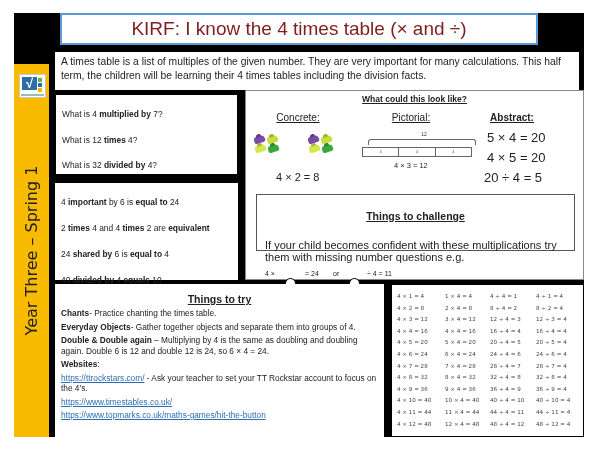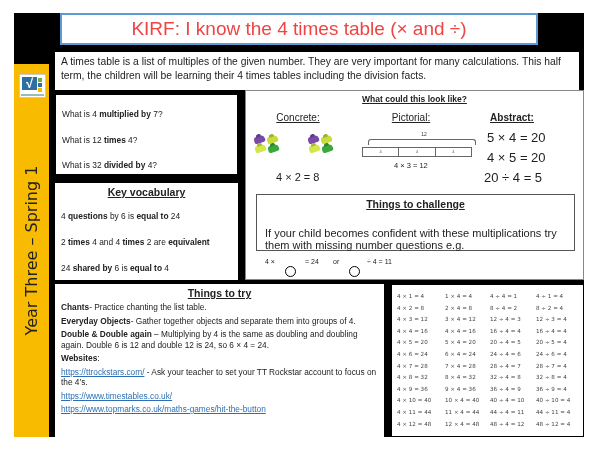--- a/index.html
+++ b/index.html
@@ -5,27 +5,27 @@
   html, body { margin:0; padding:0; background:#ffffff; }
   body { width:600px; height:464px; position:relative; overflow:hidden; font-family:"Liberation Sans", sans-serif; color:#222; }
   .frame { position:absolute; left:14px; top:13px; width:570px; height:424px; background:#000; }
   .sidebar { position:absolute; left:14px; top:64px; width:35px; height:373px; background:#f8bb00; }
   .logo { position:absolute; left:19px; top:74px; width:25px; height:22px; background:#fff; border:1px solid #c9c9c9; }
   .logo .tick { position:absolute; left:2px; top:2px; width:15px; height:13px; background:#2d6fa3; color:#fff; font-size:13px; line-height:13px; text-align:center; font-weight:bold; }
   .logo .sq { position:absolute; left:18px; width:4px; height:4px; }
   .logo .cap { position:absolute; left:1px; bottom:1px; width:23px; height:2px; background:#9bb; }
   .sidebar-label { position:absolute; left:14px; top:437px; width:373px; height:35px; transform-origin:0 0; transform:rotate(-90deg); font-family:"DejaVu Sans", sans-serif; font-size:16px; line-height:35px; text-align:center; color:#222; white-space:nowrap; }
   .box { position:absolute; background:#fff; box-sizing:border-box; }
-  .title-box { left:60px; top:13px; width:478px; height:32px; border:2px solid #5b9bd5; text-align:center; font-size:19px; line-height:28px; color:#ef4444; }
+  .title-box { left:60px; top:13px; width:478px; height:32px; border:2px solid #5b9bd5; text-align:center; font-size:19px; line-height:28px; color:#7f1d1d; }
   .intro-box { left:55px; top:52px; width:524px; height:38px; padding:3px 6px; font-size:10.3px; line-height:14px; }
   .q-box { left:55px; top:94px; width:183px; height:81px; border:1px solid #000; padding:2px 6px; }
   .v-box { left:55px; top:183px; width:183px; height:97px; padding:2px 6px; }
   .look-box { left:245px; top:90px; width:339px; height:190px; border:1px solid #888; }
-  .challenge { position:absolute; left:10px; top:103px; width:319px; height:57px; border:1px solid #555; box-sizing:border-box; padding:2px 8px; }
-  .try-box { left:55px; top:284px; width:329px; height:153px; padding:2px 6px; font-size:8.3px; }
+  .challenge { position:absolute; left:10px; top:103px; width:319px; height:57px; border:1px solid #555; box-sizing:border-box; padding:14px 8px; }
+  .try-box { left:55px; top:284px; width:329px; height:153px; padding:8px 6px; font-size:8.3px; }
   .tt-box { left:391px; top:284px; width:193px; height:153px; border:1px solid #000; }
   .heading { text-align:center; font-weight:bold; text-decoration:underline; font-size:10.5px; line-height:14px; margin-bottom:2px; }
   .line { font-size:8.4px; line-height:16.5px; white-space:nowrap;margin-top:9px; }
   .line b { font-weight:bold; }
   .v-box .line { line-height:17px; }
   .look-heading { position:absolute; left:0; width:100%; top:3px; text-align:center; font-weight:bold; text-decoration:underline; font-size:8.5px; }
   .col-label { position:absolute; top:21px; font-size:10px; text-decoration:underline; text-align:center; }
   .cars { position:absolute; top:45px; }
   .car { position:absolute; width:11px; height:7px; border-radius:3px 4px 2px 2px; transform:rotate(-18deg); }
   .car::after { content:""; position:absolute; left:3px; top:-2px; width:5px; height:3px; background:inherit; border-radius:2px 2px 0 0; filter:brightness(0.8); }
@@ -64,22 +64,21 @@
 
 <div class="box intro-box">A times table is a list of multiples of the given number. They are very important for many calculations. This half term, the children will be learning their 4 times tables including the division facts.</div>
 
 <div class="box q-box">
   <div class="line"><span>What is 4 </span><b>multiplied by</b><span> 7?</span></div>
   <div class="line"><span>What is 12 </span><b>times</b><span> 4?</span></div>
   <div class="line"><span>What is 32 </span><b>divided by</b><span> 4?</span></div>
 </div>
 
 <div class="box v-box">
-  <div class="heading">Key vocabulary</div>
-  <div class="line"><span>4 </span><b>questions</b><span> by 6 is </span><b>equal to</b><span> 24</span></div>
+  <div class="line"><span>4 </span><b>important</b><span> by 6 is </span><b>equal to</b><span> 24</span></div>
   <div class="line"><span>2 </span><b>times</b><span> 4 and 4 </span><b>times</b><span> 2 are </span><b>equivalent</b></div>
   <div class="line"><span>24 </span><b>shared by</b><span> 6 is </span><b>equal to</b><span> 4</span></div>
   <div class="line"><span>40 </span><b>divided by</b><span> 4 </span><b>equals</b><span> 10</span></div>
 </div>
 
 <div class="box look-box">
   <div class="look-heading">What could this look like?</div>
   <div class="col-label" style="left:22px;width:60px;">Concrete:</div>
   <div class="col-label" style="left:135px;width:60px;">Pictorial:</div>
   <div class="col-label" style="left:236px;width:60px;font-weight:bold;">Abstract:</div>
@@ -120,21 +119,21 @@
       <span style="position:absolute;left:40px;">= 24</span>
       <span style="position:absolute;left:68px;">or</span>
       <span class="circle" style="left:84px;"></span>
       <span style="position:absolute;left:102px;">÷ 4 = 11</span>
     </div>
   </div>
 </div>
 
 <div class="box try-box">
   <div class="heading">Things to try</div>
-  <div class="try-p"><b>Chants</b><span>- Practice chanting the list table.</span></div>
+  <div class="try-p"><b>Chants</b><span>- Practice chanting the times table.</span></div>
   <div class="try-p"><b>Everyday Objects</b><span>- Gather together objects and separate them into groups of 4.</span></div>
   <div class="try-p"><b>Double &amp; Double again</b><span> – Multiplying by 4 is the same as doubling and doubling again. Double 6 is 12 and double 12 is 24, so 6 × 4 = 24.</span></div>
   <div class="try-p"><b>Websites</b><span>:</span></div>
   <div class="try-p"><a class="link">https://ttrockstars.com/</a><span> - Ask your teacher to set your TT Rockstar account to focus on the 4’s.</span></div>
   <div class="try-p"><a class="link">https://www.timestables.co.uk/</a></div>
   <div class="try-p"><a class="link">https://www.topmarks.co.uk/maths-games/hit-the-button</a></div>
 </div>
 
 <div class="box tt-box">
   <div class="tt-grid" id="tt-grid">

